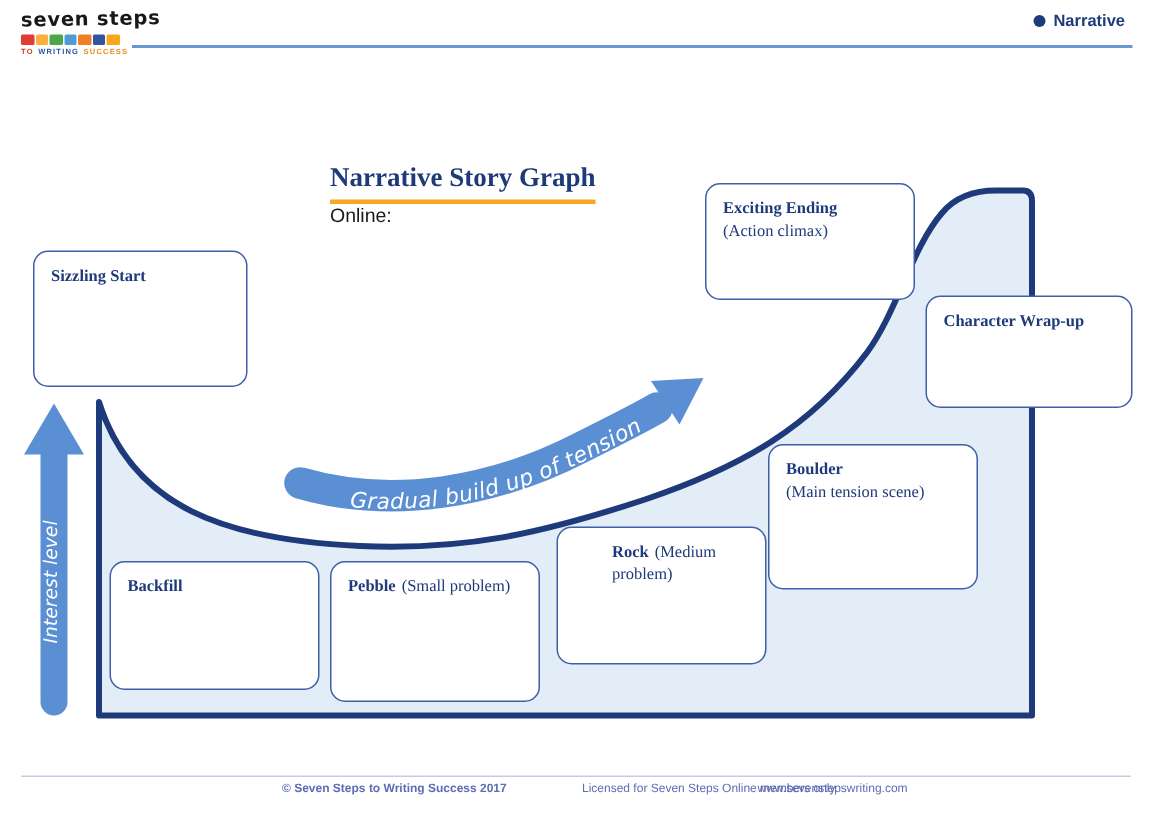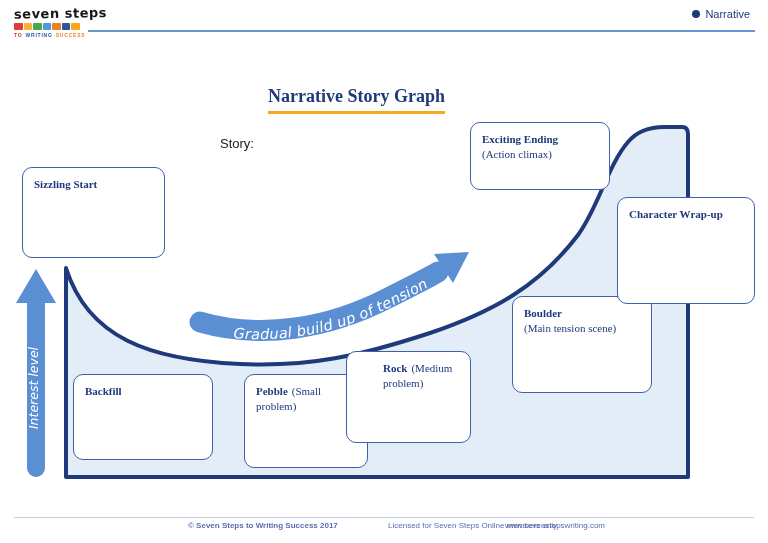--- a/index.html
+++ b/index.html
@@ -9,52 +9,52 @@
   
   .logo{position:absolute;left:14px;top:6px;width:78px;}
   .logo-name{font-family:"DejaVu Sans",sans-serif;font-weight:700;font-size:13px;
              color:#181818;letter-spacing:.5px;transform:rotate(-1deg);white-space:nowrap;}
   .logo-steps{display:flex;gap:1px;margin-top:2px;}
   .step-sq{width:8.5px;height:7px;border-radius:1px;}
   .logo-tagline{font-size:5px;font-weight:700;letter-spacing:.8px;margin-top:1.5px;white-space:nowrap;}
   .logo-tagline span{margin-right:3px;}
   .tg0{color:#cf3a2b;} .tg1{color:#2b58a5;} .tg2{color:#e8891d;}
   .header-rule{position:absolute;left:88px;right:13px;top:30px;height:2px;background:#6b97cf;}
-  .doc-badge{position:absolute;right:18px;top:8px;display:flex;align-items:center;gap:5px;}
+  .doc-badge{position:absolute;right:18px;top:8px;display:flex;align-items:center;gap:5px;font-weight:bold;}
   .doc-badge .dot{width:8px;height:8px;border-radius:50%;background:#1e3a7a;}
   .doc-badge .lbl{font-size:11px;color:#1e3a7a;}
 
   
-  .main-title{position:absolute;left:220px;top:86px;font-family:"Liberation Serif",serif;
+  .main-title{position:absolute;left:220px;top:108px;font-family:"Liberation Serif",serif;
               font-weight:700;font-size:18px;color:#1e3a78;border-bottom:3px solid #f7a823;
-              padding-bottom:4px;display:inline-block;margin-left:48px;}
+              padding-bottom:4px;display:inline-block;}
   .title-field{position:absolute;left:220px;top:136px;font-size:13px;color:#1a1a1a;}
 
   
   .graph-svg{position:absolute;left:0;top:0;width:768px;height:543px;}
 
   
   .interest-label{position:absolute;left:-24px;top:378px;width:120px;height:20px;
                   transform:rotate(-90deg);text-align:center;color:#ffffff;
                   font-size:12.5px;font-style:italic;font-family:"DejaVu Sans",sans-serif;}
 
   
   .sbox{position:absolute;background:#ffffff;border:1.4px solid #3f5fa8;border-radius:10px;
         box-sizing:border-box;padding:9px 11px;color:#1e3a7a;
         font-family:"Liberation Serif",serif;font-size:11px;line-height:1.35;}
   .sbox .bname{font-weight:700;}
   .sbox .bsub{margin-left:4px;}
   .sbox.stacked .bsub{display:block;margin-left:0;}
   .box-sizzling{left:22px;top:167px;width:143px;height:91px;font-family:Liberation Serif, serif;}
   .box-backfill{left:73px;top:374px;width:140px;height:86px;}
-  .box-pebble{left:220px;top:374px;width:124px;height:94px;margin-left:24px;}
-  .box-rock{left:346px;top:351px;width:125px;height:92px;padding-left:36px;}
+  .box-pebble{left:220px;top:374px;width:140px;height:94px;}
+  .box-rock{left:371px;top:351px;width:140px;height:92px;padding-left:36px;}
   .box-boulder{left:512px;top:296px;width:140px;height:97px;}
-  .box-exciting{left:470px;top:122px;width:140px;height:68px;}
-  .box-wrapup{left:617px;top:197px;width:138px;height:107px;}
+  .box-exciting{left:470px;top:122px;width:140px;height:78px;}
+  .box-wrapup{left:617px;top:197px;width:138px;height:75px;}
 
   
   .footer-rule{position:absolute;left:14px;right:14px;top:517px;height:1px;background:#c7cce3;}
   .footer-text{position:absolute;top:521px;font-size:8px;color:#5d6cb3;white-space:nowrap;}
   .f-copy{left:188px;font-weight:700;}
   .f-lic{left:340px;margin-left:48px;}
   .f-web{left:505px;}
 </style>
 </head>
 <body>
@@ -76,21 +76,21 @@
       <span class="tg0">TO</span><span class="tg1">WRITING</span><span class="tg2">SUCCESS</span>
     </div>
   </div>
   <div class="header-rule"></div>
   <div class="doc-badge">
     <span class="dot"></span>
     <span class="lbl">Narrative</span>
   </div>
 
   <div class="main-title">Narrative Story Graph</div>
-  <div class="title-field">Story:</div>
+  <div class="title-field">Online:</div>
 
   <svg class="graph-svg" viewBox="0 0 768 543">
 
     <path d="M 66 477
              L 66 268
              C 88 338, 150 360, 240 364
              C 310 367, 360 356, 430 333
              C 495 311, 540 285, 578 235
              C 598 208, 608 165, 628 142
              C 638 130, 652 127, 664 127

